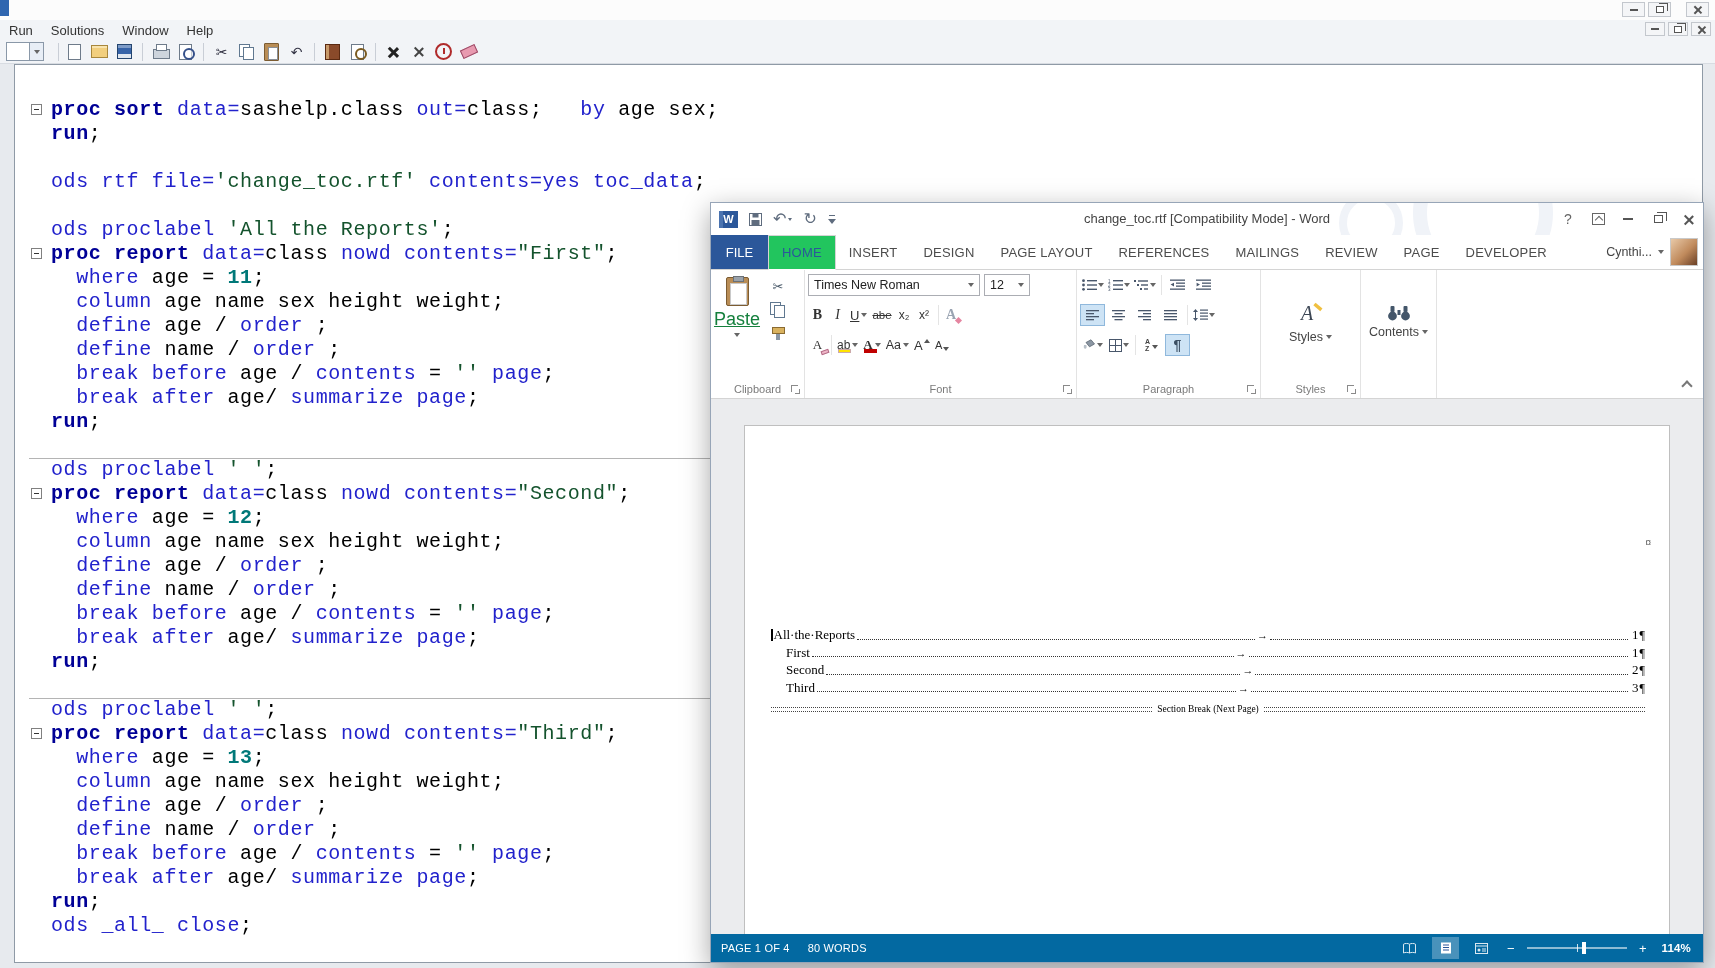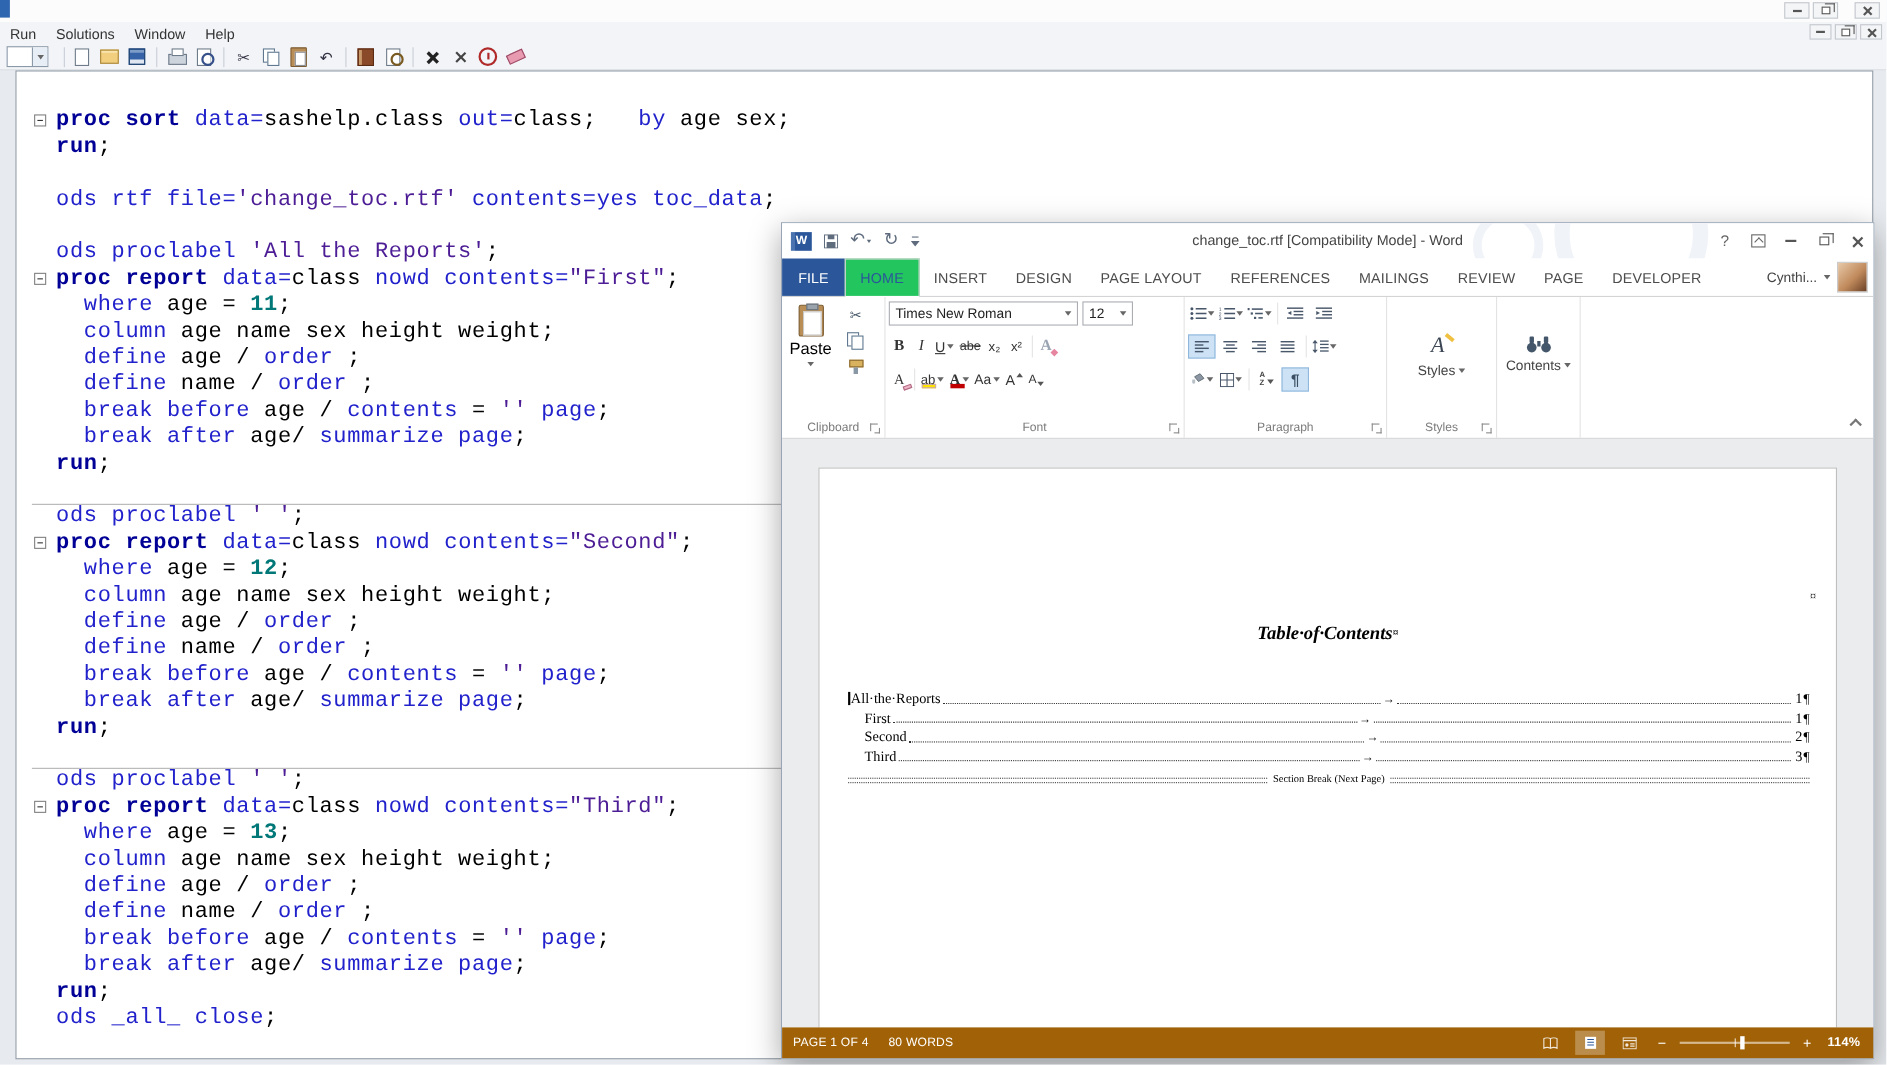--- a/index.html
+++ b/index.html
@@ -56,21 +56,21 @@
 
   .sas-editor { position:absolute; top:64px; left:14px; right:12px; bottom:5px; background:#fff; border:1px solid #8f9aa6; overflow:hidden; }
   #code { position:absolute; top:33px; left:0; right:0; }
   .code-line { position:relative; height:24px; padding-left:36px; white-space:pre;
     font-family:"Liberation Mono","DejaVu Sans Mono",monospace; font-size:20px; line-height:24px; letter-spacing:0.6px; color:#000; }
   .code-line.sep::before { content:""; position:absolute; left:14px; right:0; top:0; height:1px; background:#b4b4b4; }
   .fold-box { position:absolute; left:16px; top:6px; width:11px; height:11px; background:#fff; border:1px solid #808080; }
   .fold-box::after { content:""; position:absolute; left:2px; top:4px; width:5px; height:1px; background:#333; }
   .c-kw { color:#000096; font-weight:bold; }
   .c-st { color:#2222cc; }
-  .c-str { color:#4c1d95;text-align:right; }
+  .c-str { color:#14532d;text-align:right; }
   .c-num { color:#007878; font-weight:bold; }
   .c-pl { color:#000; }
 
   
   .word { position:absolute; left:710px; top:202px; width:994px; height:761px; background:#fff; border:1px solid #97a5b7; box-shadow:0 8px 26px rgba(0,0,0,.35); }
   .w-titlebar { position:absolute; top:0; left:0; right:0; height:32px; background:#fff; overflow:hidden; }
   .circ { position:absolute; border:14px solid #f0f3f8; border-radius:50%; }
   .circ.c1 { right:150px; top:-60px; width:140px; height:140px; }
   .circ.c2 { right:300px; top:-12px; width:64px; height:64px; border-width:8px; }
   .qat { position:absolute; left:8px; top:0; height:32px; display:flex; align-items:center; gap:11px; z-index:2; }
@@ -105,21 +105,21 @@
   .g-body { position:absolute; top:0; left:0; right:0; bottom:18px; }
   .g-label { position:absolute; bottom:1px; left:0; right:0; height:17px; display:flex; align-items:center; justify-content:center; font-size:11px; color:#7b7b7b; }
   .launcher { position:absolute; right:3px; bottom:3px; width:11px; height:11px; }
   .launcher::before { content:""; position:absolute; left:1px; top:1px; width:6px; height:6px; border-left:1px solid #8a8a8a; border-top:1px solid #8a8a8a; }
   .launcher::after { content:""; position:absolute; right:1px; bottom:1px; width:4px; height:4px; border-right:1.5px solid #8a8a8a; border-bottom:1.5px solid #8a8a8a; }
 
   .paste-big { position:absolute; left:4px; top:3px; width:44px; height:99px; display:flex; flex-direction:column; align-items:center; justify-content:flex-start; gap:3px; padding-top:4px; }
   .ic-clipboard { position:relative; width:23px; height:29px; background:#b98d56; border:1px solid #7c5c32; border-radius:2px; }
   .ic-clipboard::before { content:""; position:absolute; left:3px; top:5px; width:15px; height:20px; background:#fff; border:1px solid #c9c9c9; }
   .ic-clipboard::after { content:""; position:absolute; left:6px; top:-2px; width:9px; height:4px; background:#9aa2ab; border:1px solid #6a7076; }
-  .pblbl { font-size:15px; color:#000000; }
+  .pblbl { font-size:18px; color:#15803d;text-decoration:underline; }
   .clip-col { position:absolute; left:52px; top:5px; display:flex; flex-direction:column; }
   .sbtn { width:30px; height:23px; display:flex; align-items:center; justify-content:center; }
   .glyph-ic { font-size:13px; color:#4a5a6a; }
   .ic-copy { position:relative; width:16px; height:16px; }
   .ic-copy::before { content:""; position:absolute; left:0; top:0; width:9px; height:11px; background:#fff; border:1px solid #607890; }
   .ic-copy::after { content:""; position:absolute; left:4px; top:3px; width:9px; height:11px; background:#fff; border:1px solid #607890; }
   .ic-brush { position:relative; width:13px; height:14px; }
   .ic-brush::before { content:""; position:absolute; left:0; top:1px; width:11px; height:5px; background:#d9b25f; border:1px solid #8a6a30; }
   .ic-brush::after { content:""; position:absolute; left:4px; top:8px; width:4px; height:6px; background:#8a97a5; }
 
@@ -168,21 +168,21 @@
   .leader { flex:1 1 auto; min-width:8px; border-bottom:1.5px dotted #333; align-self:flex-end; margin:0 2px 4px; }
   .leader.l2 { flex:0.9 1 auto; }
   .tabmark { font-size:11px; color:#000; }
   .toc-page { margin-left:2px; }
   .pmark { font-size:12px; margin-left:1px; }
   .section-break { position:absolute; top:278px; left:26px; right:24px; display:flex; align-items:center; font-family:"Liberation Serif",serif; font-size:9.5px; color:#000; }
   .sb-line { flex:1; height:5px; border-top:1px dotted #444; border-bottom:1px dotted #444; }
   .sb-text { padding:0 5px; white-space:nowrap; }
 
   
-  .w-status { position:absolute; bottom:0; left:0; right:0; height:28px; background:#a16207; color:#fff; display:flex; align-items:center; font-size:11px; letter-spacing:.2px; }
+  .w-status { position:absolute; bottom:0; left:0; right:0; height:28px; background:#0369a1; color:#fff; display:flex; align-items:center; font-size:11px; letter-spacing:.2px; }
   .st-left { display:flex; gap:18px; padding-left:10px; }
   .st-right { margin-left:auto; display:flex; align-items:center; gap:9px; padding-right:12px; }
   .vbtn { width:27px; height:22px; display:flex; align-items:center; justify-content:center; opacity:.85; }
   .vbtn.sel { background:rgba(255,255,255,.28); opacity:1; }
   .zbtn { font-size:13px; width:14px; text-align:center; }
   .zoom-track { position:relative; width:100px; height:2px; background:rgba(255,255,255,.55); }
   .zoom-track::before { content:""; position:absolute; left:50%; top:-3px; width:1px; height:8px; background:rgba(255,255,255,.8); }
   .zoom-handle { position:absolute; left:55px; top:-5px; width:4px; height:12px; background:#fff; }
   .zoom-label { min-width:32px; text-align:right; font-size:11.5px;font-weight:bold; }
 </style>
@@ -665,21 +665,20 @@
         </div>
         <div class="g-label"></div>
       </div>
 
       <span class="collapse-chev"></span>
     </div>
 
     <div class="w-doc">
       <div class="page">
         <span class="anchor-mark">¤</span>
-        <div class="doc-title"><span>Table·of·Contents</span><span class="cellmark">¤</span></div>
         <div id="toc">
             <div class="toc-row" style="padding-left: 26px;">
               <span class="caret"></span>
               <span class="toc-label">All·the·Reports</span>
               <span class="leader"></span>
               <span class="tabmark">→</span>
               <span class="leader l2"></span>
               <span class="toc-page">1</span>
               <span class="pmark">¶</span>
             </div>

